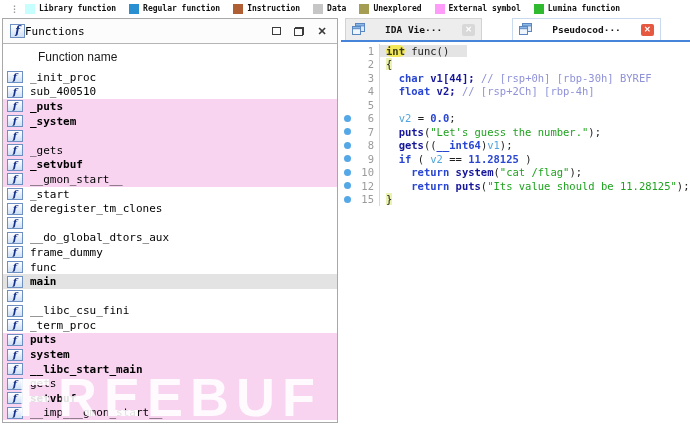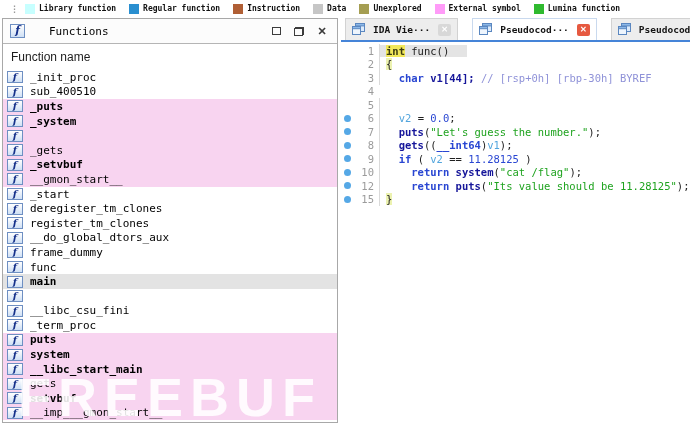--- a/index.html
+++ b/index.html
@@ -15,74 +15,74 @@
   .legend-swatch { width:10px; height:10px; display:inline-block; }
 
   
   .functions-panel { position:absolute; left:2px; top:18px; width:336px; height:405px;
     border:1px solid #a8a8a8; background:#fff; }
   .panel-titlebar { height:25px; background:#fcfcfc; border-bottom:1px solid #b5b5b5;
     display:flex; align-items:center; padding:0 7px; }
   .ficon { width:15px; height:14px; border:1px solid #6e8fc2; background:linear-gradient(#ffffff,#cfe0f5);
     color:#15308a; font-family:"DejaVu Serif", serif; font-style:italic; font-weight:bold;
     font-size:11px; line-height:12px; text-align:center; display:inline-block; flex:0 0 auto; }
-  .panel-title { margin-left:24px; font-size:11px; color:#000; flex:1 1 auto; }
+  .panel-title { margin-left:0; font-size:11px; color:#000; flex:1 1 auto; }
   .win-btn { width:16px; height:14px; display:flex; align-items:center; justify-content:center; margin-left:7px; color:#3c3c3c; }
   .ic-max { width:9px; height:8px; border:1.5px solid #3c3c3c; }
   .ic-restore { position:relative; width:10px; height:9px; }
   .ic-restore::before { content:""; position:absolute; right:0; top:0; width:7px; height:6px; border:1.2px solid #3c3c3c; background:#fcfcfc; }
   .ic-restore::after  { content:""; position:absolute; left:0; bottom:0; width:7px; height:6px; border:1.2px solid #3c3c3c; background:#fcfcfc; }
   .ic-close { font-size:11px; font-weight:bold; font-family:"Liberation Sans", sans-serif; }
   .col-header { height:26px; display:flex; align-items:center; padding-left:8px;
-    font-family:"Liberation Sans", sans-serif; font-size:12px; color:#1c1c1c; }
+    font-family:"Liberation Sans", sans-serif; font-size:12px; color:#1c1c1c;margin-left:27px; }
   .fn-rows { position:relative; }
   .fn-row { height:14.6px; display:flex; align-items:center; }
   .fn-row.bg-pink { background:#f8d4f0; }
   .fn-row.bg-gray { background:#e3e3e3; }
   .fn-icon-cell { width:24px; display:flex; justify-content:center; flex:0 0 auto; }
   .fn-icon { width:16px; height:12px; border:1px solid #6e8fc2; background:linear-gradient(#ffffff,#cfe0f5);
     color:#15308a; font-family:"DejaVu Serif", serif; font-style:italic; font-weight:bold;
     font-size:10px; line-height:10px; text-align:center; }
   .fn-name { font-size:11px; color:#000; margin-left:3px; white-space:nowrap; }
   .fn-row.bold .fn-name { font-weight:bold; }
 
   
   .watermark { position:absolute; left:18px; top:366px; font-family:"Liberation Sans", sans-serif;
     font-weight:bold; font-size:54px; letter-spacing:7px; color:rgba(255,255,255,0.88);
     z-index:5; pointer-events:none; }
 
   
   .right-panel { position:absolute; left:341px; top:18px; width:349px; height:407px; background:#fff; }
   .tabbar { height:24px; display:flex; align-items:flex-end; padding-left:4px;
     border-bottom:2px solid #4584d8; background:#fff; }
-  .tab { height:22px; display:flex; align-items:center; gap:8px; padding:0 6px; margin-right:14px;
+  .tab { height:22px; display:flex; align-items:center; gap:20px; padding:0 6px; margin-right:30px;
     font-size:9.5px; font-weight:bold; color:#141414; white-space:nowrap; }
   .tab.inactive { background:#ededed; border:1px solid #d2d2d2; border-bottom:none; }
   .tab.active { background:#ffffff; border:1px solid #c9d9ee; border-bottom:none; }
   .tab-close { width:13px; height:12px; border-radius:2px; background:#d8d8d8; color:#fff;
     font-size:8px; line-height:12px; text-align:center; font-family:"Liberation Sans", sans-serif; font-weight:bold; }
   .tab.active .tab-close { background:#e65940; }
 
   
   .code-area { padding-top:2px; }
   .code-line { display:flex; height:13.5px; align-items:center; font-size:10.5px; }
   .dot-cell { width:12px; flex:0 0 auto; display:flex; justify-content:center; }
   .bp-dot { width:7px; height:7px; border-radius:50%; background:#55a8e6; }
   .num-cell { width:26px; flex:0 0 auto; text-align:right; padding-right:5px; color:#9b9b9b; }
   .code-cell { flex:1 1 auto; border-left:1px solid #dadada; padding-left:6px; white-space:pre; height:100%; display:flex; align-items:center; }
   .line-hl { background:#e4e4e4; margin-left:-6px; padding-left:6px; padding-right:18px; display:inline-block; }
   .tk-kw   { color:#2946d2; font-weight:bold; }
-  .tk-num  { color:#2946d2; font-weight:normal; }
+  .tk-num  { color:#2946d2; font-weight:bold; }
   .tk-fn   { color:#16169a; font-weight:bold; }
   .tk-decl { color:#16169a; font-weight:bold; }
   .tk-var  { color:#52a5dd;text-align:right; }
   .tk-str  { color:#1fa31f; }
   .tk-cmt  { color:#8f92d8;text-align:right; }
   .tk-plain{ color:#202020; }
-  .tk-kwhl { color:#3a3a10; background:#f2e85a; font-weight:bold; }
+  .tk-kwhl { color:#3a3a10; background:#f2e85a; font-weight:bold;border-radius:6px; }
   .tk-brace{ color:#202020; background:#ecf2b0; }
 </style>
 </head>
 <body>
 
 <div class="screen">
 
   <div class="legend-bar">
     <span class="legend-handle">⋮</span>
 
@@ -188,21 +188,20 @@
         <div class="fn-row bg-white">
           <span class="fn-icon-cell">
             <span class="fn-icon">f</span>
           </span>
           <span class="fn-name">deregister_tm_clones</span>
         </div>
         <div class="fn-row bg-white">
           <span class="fn-icon-cell">
             <span class="fn-icon">f</span>
           </span>
-          <span class="fn-name">register_tm_clones</span>
         </div>
         <div class="fn-row bg-white">
           <span class="fn-icon-cell">
             <span class="fn-icon">f</span>
           </span>
           <span class="fn-name">__do_global_dtors_aux</span>
         </div>
         <div class="fn-row bg-white">
           <span class="fn-icon-cell">
             <span class="fn-icon">f</span>
@@ -323,20 +322,21 @@
           <span class="code-cell"><span class="tk-brace">{</span></span>
         </div>
         <div class="code-line">
           <span class="dot-cell"></span>
           <span class="num-cell">3</span>
           <span class="code-cell"><span class="tk-plain">  </span><span class="tk-kw">char</span><span class="tk-plain"> </span><span class="tk-decl">v1[44];</span><span class="tk-plain"> </span><span class="tk-cmt">// [rsp+0h] [rbp-30h] BYREF</span></span>
         </div>
         <div class="code-line">
           <span class="dot-cell"></span>
           <span class="num-cell">4</span>
+          <span class="code-cell"><span class="tk-plain">  </span><span class="tk-kw">float</span><span class="tk-plain"> </span><span class="tk-decl">v2;</span><span class="tk-plain"> </span><span class="tk-cmt">// [rsp+2Ch] [rbp-4h]</span></span>
         </div>
         <div class="code-line">
           <span class="dot-cell"></span>
           <span class="num-cell">5</span>
           <span class="code-cell"></span>
         </div>
         <div class="code-line">
           <span class="dot-cell">
             <span class="bp-dot"></span>
           </span>

